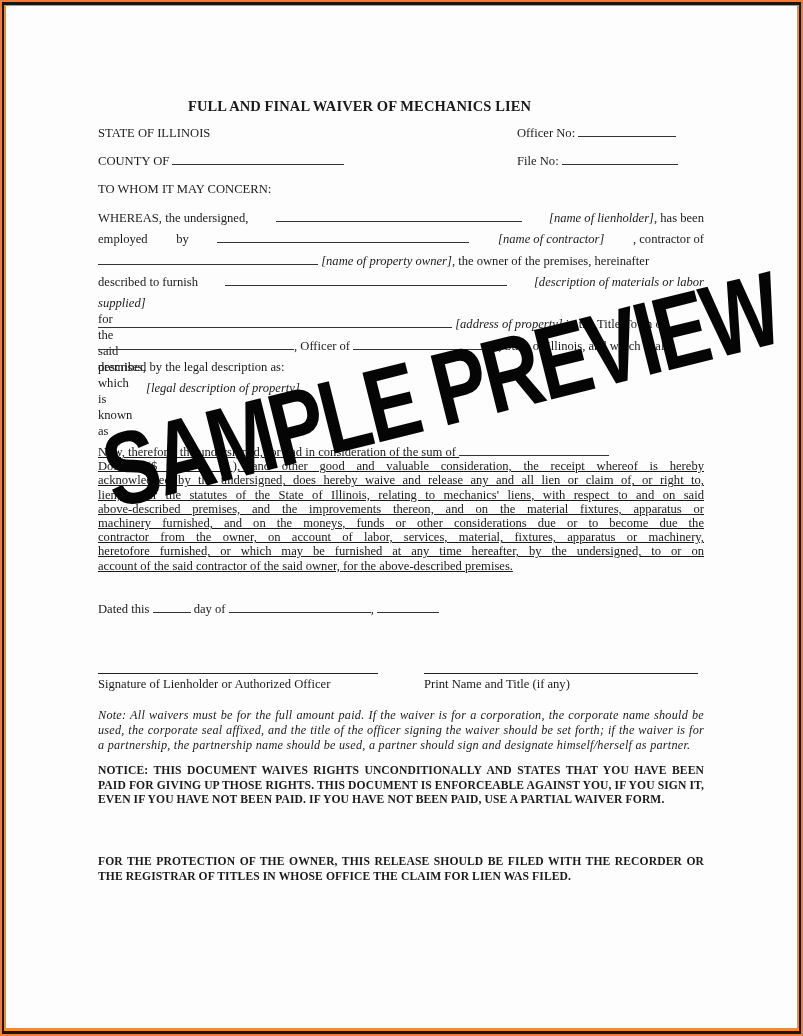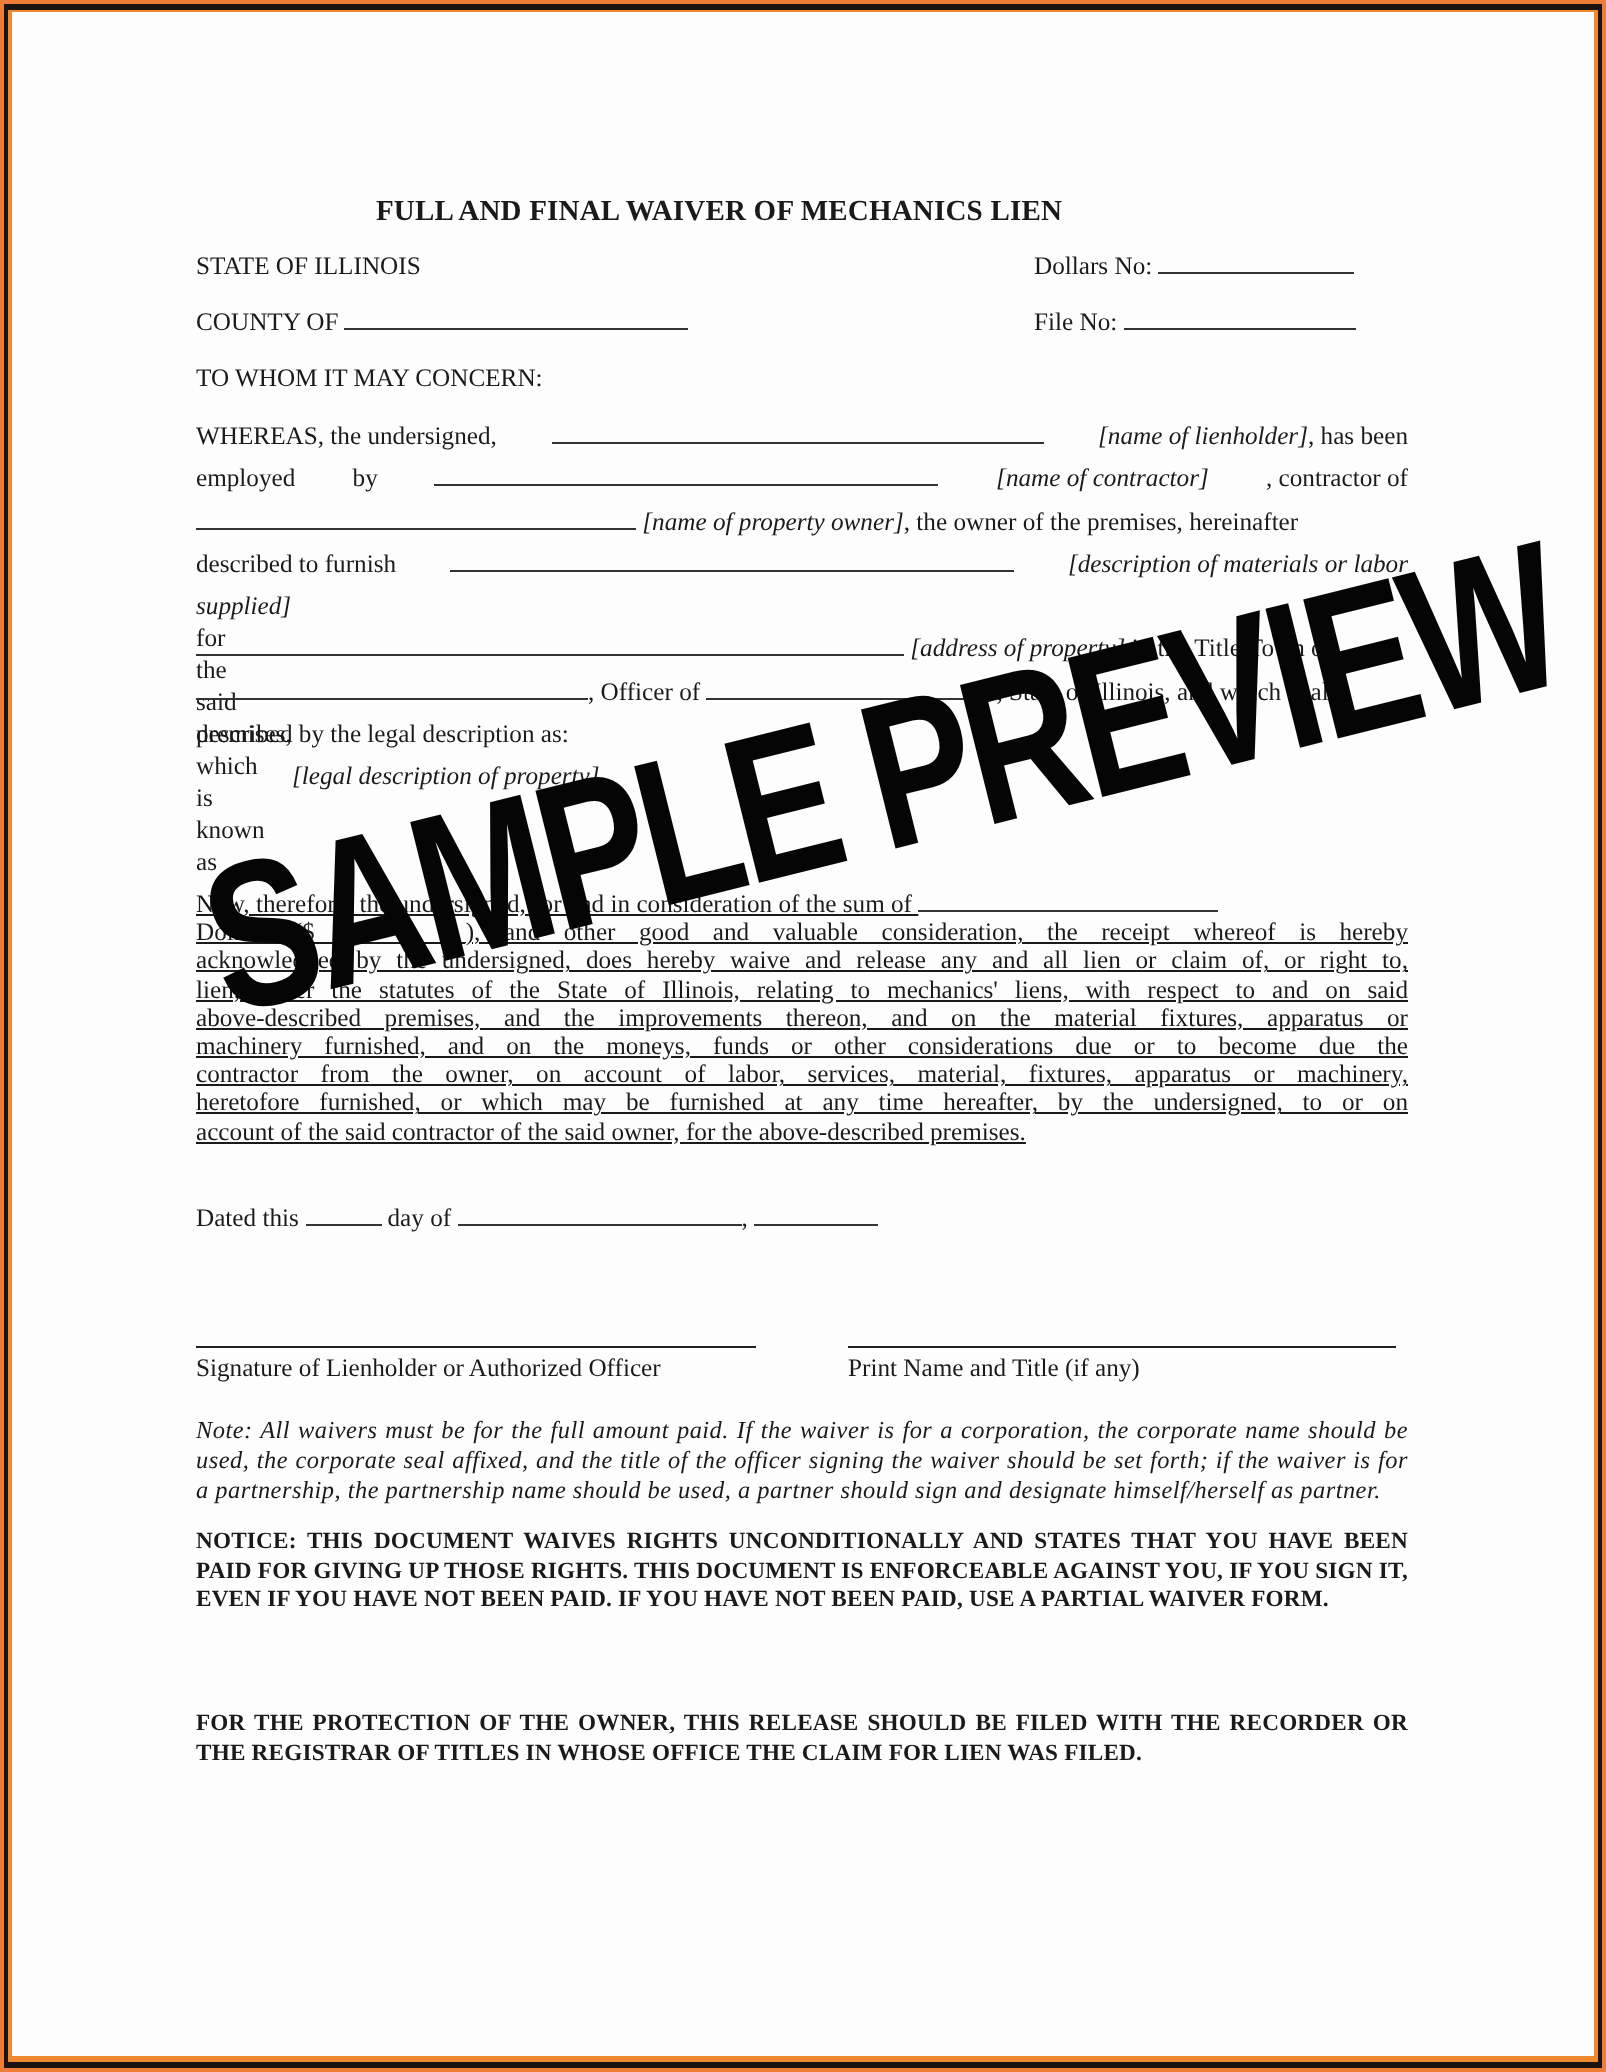--- a/index.html
+++ b/index.html
@@ -65,21 +65,21 @@
 <div class="page"></div>
 
 <div class="doc">
 
   <div class="title">FULL AND FINAL WAIVER OF MECHANICS LIEN</div>
 
   <div class="line" style="top:125px;">
     <span>STATE OF ILLINOIS</span>
   </div>
   <div class="right" style="left:517px; top:125px;">
-    <span>Dollars No:</span>
+    <span>Officer No:</span>
     <span class="blank" style="width:98px;"></span>
   </div>
 
   <div class="line" style="top:153px;">
     <span>COUNTY OF</span>
     <span class="blank" style="width:172px;"></span>
   </div>
   <div class="right" style="left:517px; top:153px;">
     <span>File No:</span>
     <span class="blank" style="width:116px;"></span>

